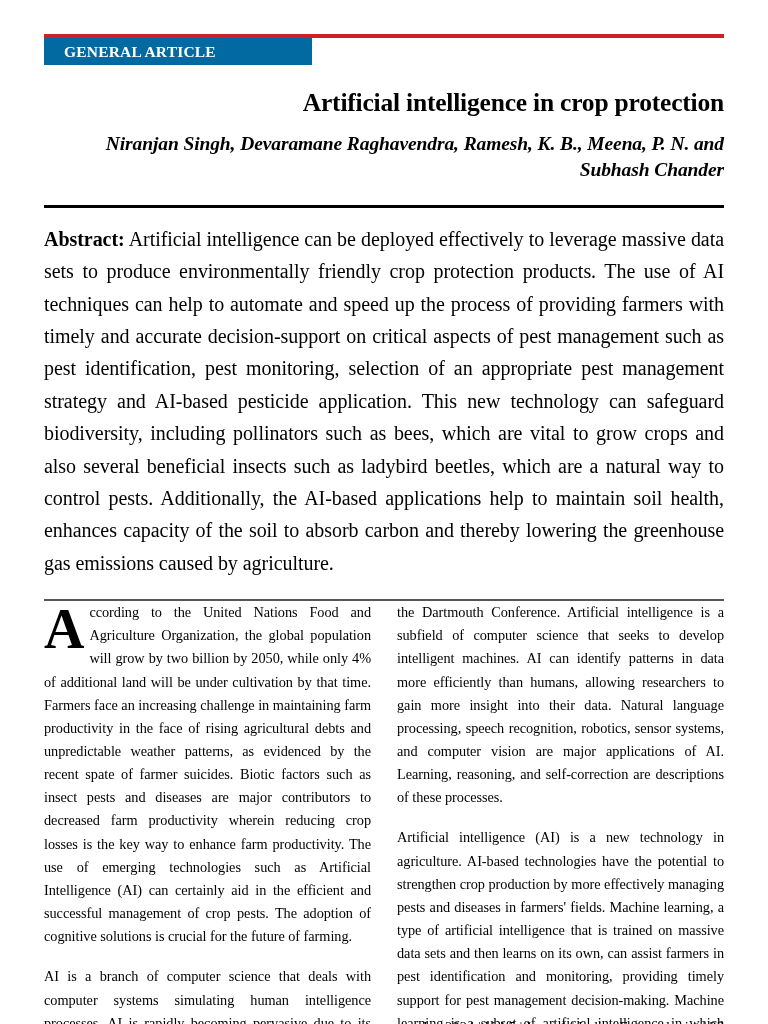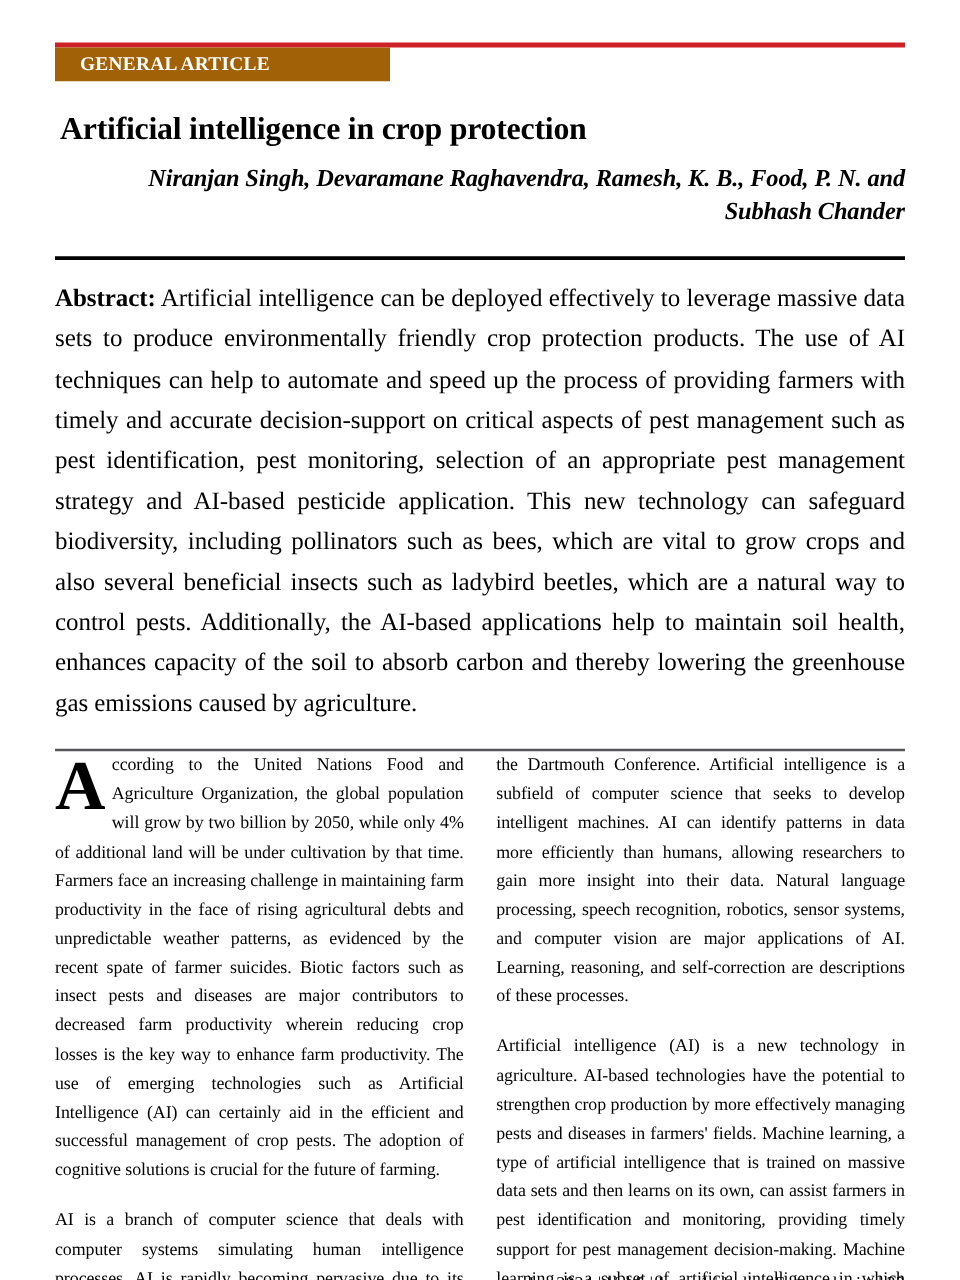--- a/index.html
+++ b/index.html
@@ -36,40 +36,41 @@
     right: 0;
     height: 4px;
     background: #ce2027;
   }
   .header-tag {
     position: absolute;
     top: 4px;
     left: 0;
     width: 268px;
     height: 27px;
-    background: #a16207;
+    background: #0369a1;
     display: flex;
     align-items: center;
   }
   .header-tag-label {
     color: #ffffff;
     font-size: 15.5px;
     font-weight: bold;
     letter-spacing: 0.2px;
     padding-left: 20px;
     font-family: "Liberation Serif", "DejaVu Serif", serif;
   }
 
   
   .article-title {
     font-size: 25.5px;
     font-weight: bold;
     line-height: 1.15;
     margin: 8px 0 0 4px;
     letter-spacing: -0.2px;
+    text-align: right;
   }
 
   
   .authors {
     font-size: 19.5px;
     font-weight: bold;
     font-style: italic;
     line-height: 1.32;
     text-align: right;
     margin: 14px 0 0 0;
@@ -144,21 +145,21 @@
 
   <div class="header-band">
     <div class="header-rule"></div>
     <div class="header-tag">
       <span class="header-tag-label">GENERAL ARTICLE</span>
     </div>
   </div>
 
   <h1 class="article-title">Artificial intelligence in crop protection</h1>
 
-  <div class="authors">Niranjan Singh, Devaramane Raghavendra, Ramesh, K. B., Food, P. N. and Subhash Chander</div>
+  <div class="authors">Niranjan Singh, Devaramane Raghavendra, Ramesh, K. B., Meena, P. N. and Subhash Chander</div>
 
   <div class="rule-thick"></div>
 
   <div class="abstract">
     <span class="abstract-label">Abstract:</span><span> Artificial intelligence can be deployed effectively to leverage massive data sets to produce environmentally friendly crop protection products. The use of AI techniques can help to automate and speed up the process of providing farmers with timely and accurate decision-support on critical aspects of pest management such as pest identification, pest monitoring, selection of an appropriate pest management strategy and AI-based pesticide application. This new technology can safeguard biodiversity, including pollinators such as bees, which are vital to grow crops and also several beneficial insects such as ladybird beetles, which are a natural way to control pests. Additionally, the AI-based applications help to maintain soil health, enhances capacity of the soil to absorb carbon and thereby lowering the greenhouse gas emissions caused by agriculture.</span>
   </div>
 
   <div class="rule-thin"></div>
 
   <div class="columns">

